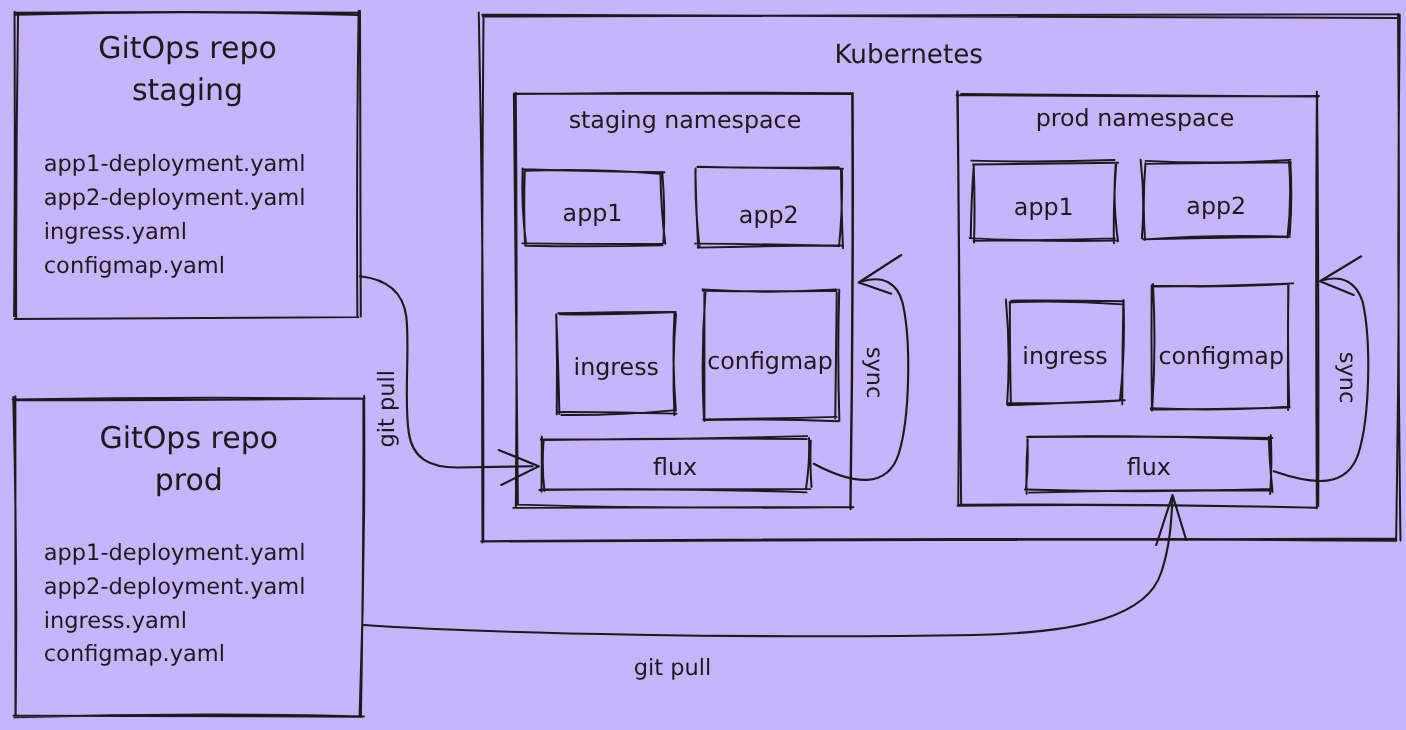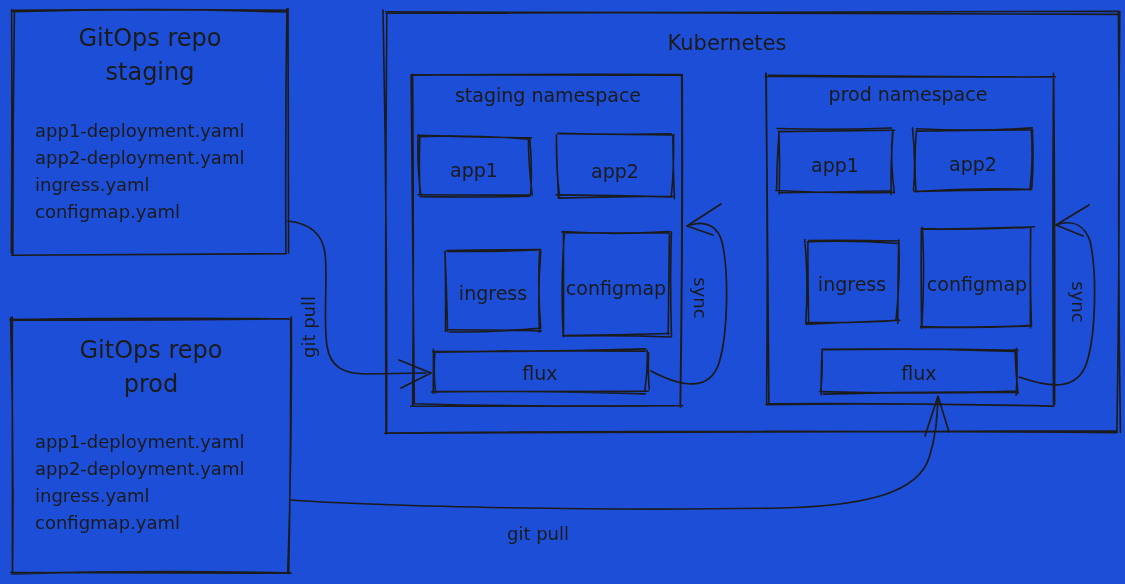--- a/index.html
+++ b/index.html
@@ -1,16 +1,16 @@
 <!DOCTYPE html>
 <html><head>
 <meta charset="utf-8">
 <style>
   html,body{margin:0;padding:0;background:#ffffff;width:1125px;height:584px;overflow:hidden;}
-  .canvas{position:relative;width:1125px;height:584px;background:#1d4ed8;}
+  .canvas{position:relative;width:1125px;height:584px;background:#c4b5fd;}
   svg{display:block;}
   .sk{fill:none;stroke:#1b1b1b;stroke-width:1.6;stroke-linecap:round;stroke-linejoin:round;}
   .sk-line{fill:none;stroke:#1b1b1b;stroke-width:1.7;stroke-linecap:round;stroke-linejoin:round;}
   text{fill:#1b1b1b;font-family:"DejaVu Sans",sans-serif;}
   .t-repo-title{font-size:24px;text-anchor:middle;}
   .t-file{font-size:18px;text-anchor:start;}
   .t-k8s{font-size:21px;text-anchor:middle;}
   .t-ns{font-size:19px;text-anchor:middle;}
   .t-box{font-size:19px;text-anchor:middle;}
   .t-small{font-size:18px;text-anchor:middle;}

